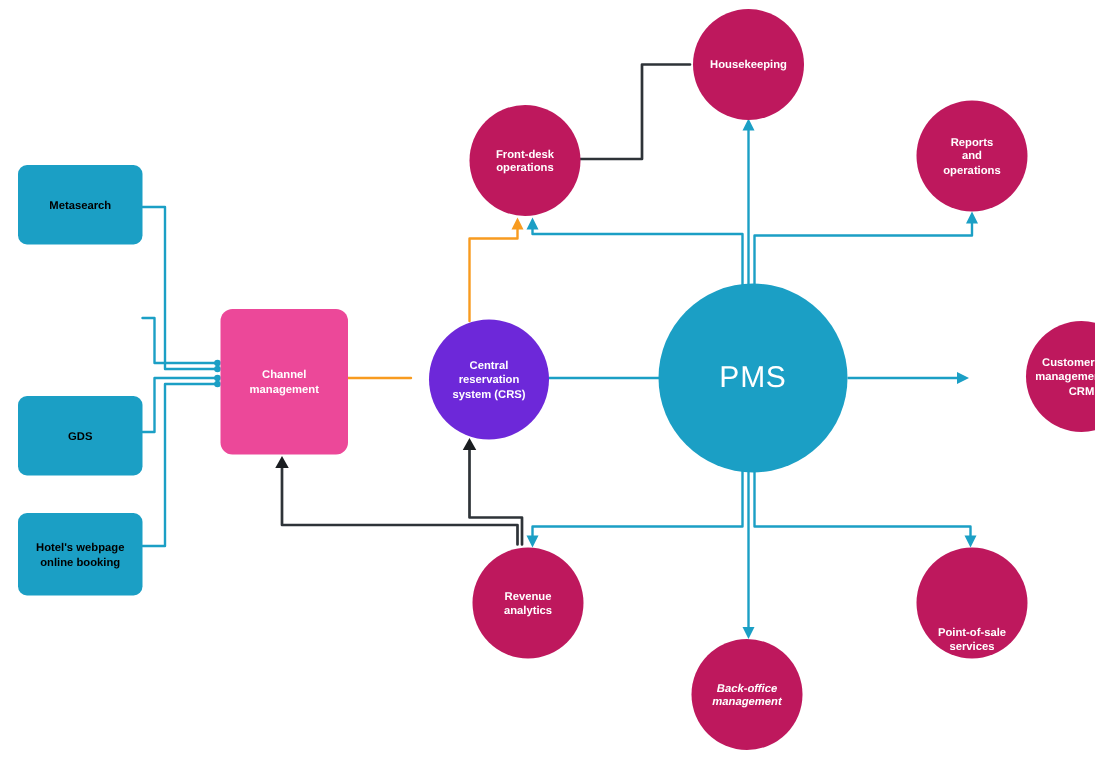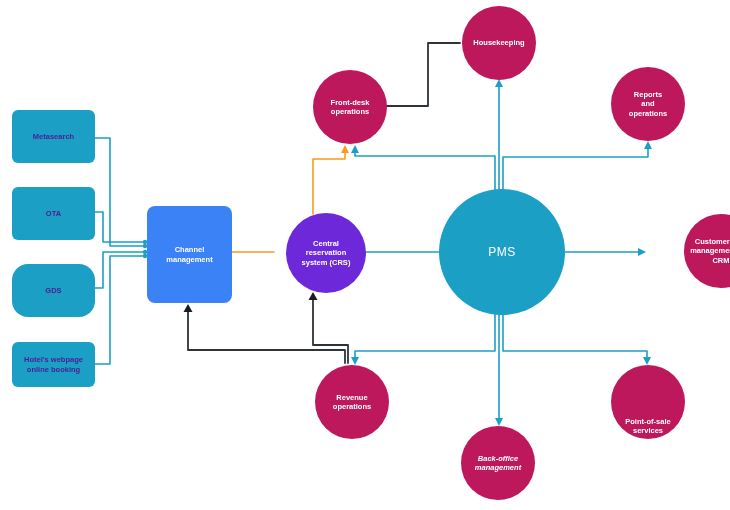--- a/index.html
+++ b/index.html
@@ -4,26 +4,26 @@
 <style>
   html,body{margin:0;padding:0;background:#fff;}
   #canvas{
     position:relative;width:730px;height:510px;background:#ffffff;overflow:hidden;
     font-family:"Liberation Sans", sans-serif;
   }
   #connector-layer{position:absolute;left:0;top:0;z-index:0;}
   .node{position:absolute;z-index:1;display:flex;align-items:center;justify-content:center;
         text-align:center;box-sizing:border-box;}
   .node .lbl{display:block;line-height:1.25;font-size:7.5px;font-weight:bold;}
-  .src-box{width:83px;height:53px;background:#1b9fc5;border-radius:6px;color:#4c1d95;}
-  .channel-box{left:147px;top:206px;width:85px;height:97px;background:#3b82f6;border-radius:8px;color:#ffffff;}
+  .src-box{width:83px;height:53px;background:#1b9fc5;border-radius:6px;color:#000000;}
+  .channel-box{left:147px;top:206px;width:85px;height:97px;background:#ec4899;border-radius:8px;color:#ffffff;}
   .circle{border-radius:50%;}
   .crs-circle{left:286px;top:213px;width:80px;height:80px;background:#6d28d9;color:#ffffff;}
   .pms-circle{left:439px;top:189px;width:126px;height:126px;background:#1b9fc5;color:#ffffff;}
-  .pms-circle .lbl{font-size:12px;font-weight:normal;letter-spacing:.5px;text-align:center;}
+  .pms-circle .lbl{font-size:20px;font-weight:normal;letter-spacing:.5px;text-align:center;}
   .dark-circle{width:74px;height:74px;background:#be185d;color:#ffffff;}
 </style>
 </head>
 <body>
 
 <div id="canvas">
 
   <svg id="connector-layer" width="730" height="510" viewBox="0 0 730 510">
 
     <g fill="none" stroke="#1b9fc5" stroke-width="1.6" stroke-linecap="round" stroke-linejoin="round">
@@ -72,27 +72,24 @@
     </g>
     <g fill="#1a1d20">
       <path d="M313,292 l-4.5,8 h9 z"></path>
       <path d="M188,304 l-4.5,8 h9 z"></path>
     </g>
   </svg>
 
   <div class="node src-box" style="left:12px;top:110px;">
     <span class="lbl" style="width:70px;">Metasearch</span>
   </div>
-  <div class="node src-box" style="left:12px;top:187px;">
-    <span class="lbl" style="width:70px;">OTA</span>
-  </div>
-  <div class="node src-box" style="left:12px;top:264px;border-radius:16px;">
+  <div class="node src-box" style="left:12px;top:264px;">
     <span class="lbl" style="width:70px;">GDS</span>
   </div>
-  <div class="node src-box" style="left:12px;top:342px;height:45px;">
+  <div class="node src-box" style="left:12px;top:342px;height:55px;">
     <span class="lbl" style="width:72px;">Hotel's webpage online booking</span>
   </div>
 
   <div class="node channel-box">
     <span class="lbl" style="width:60px;">Channel management</span>
   </div>
 
   <div class="node circle crs-circle">
     <span class="lbl" style="width:52px;">Central reservation system (CRS)</span>
   </div>
@@ -113,16 +110,16 @@
   <div class="node circle dark-circle" style="left:684px;top:214px;">
     <span class="lbl" style="width:64px;">Customer data management and CRM</span>
   </div>
   <div class="node circle dark-circle" style="left:611px;top:365px;">
     <span class="lbl" style="width:58px;margin-top:48px;">Point-of-sale services</span>
   </div>
   <div class="node circle dark-circle" style="left:461px;top:426px;">
     <span class="lbl" style="width:56px;font-style:italic;">Back-office management</span>
   </div>
   <div class="node circle dark-circle" style="left:315px;top:365px;">
-    <span class="lbl" style="width:56px;">Revenue operations</span>
+    <span class="lbl" style="width:56px;">Revenue analytics</span>
   </div>
 
 </div>
 
 </body></html>

